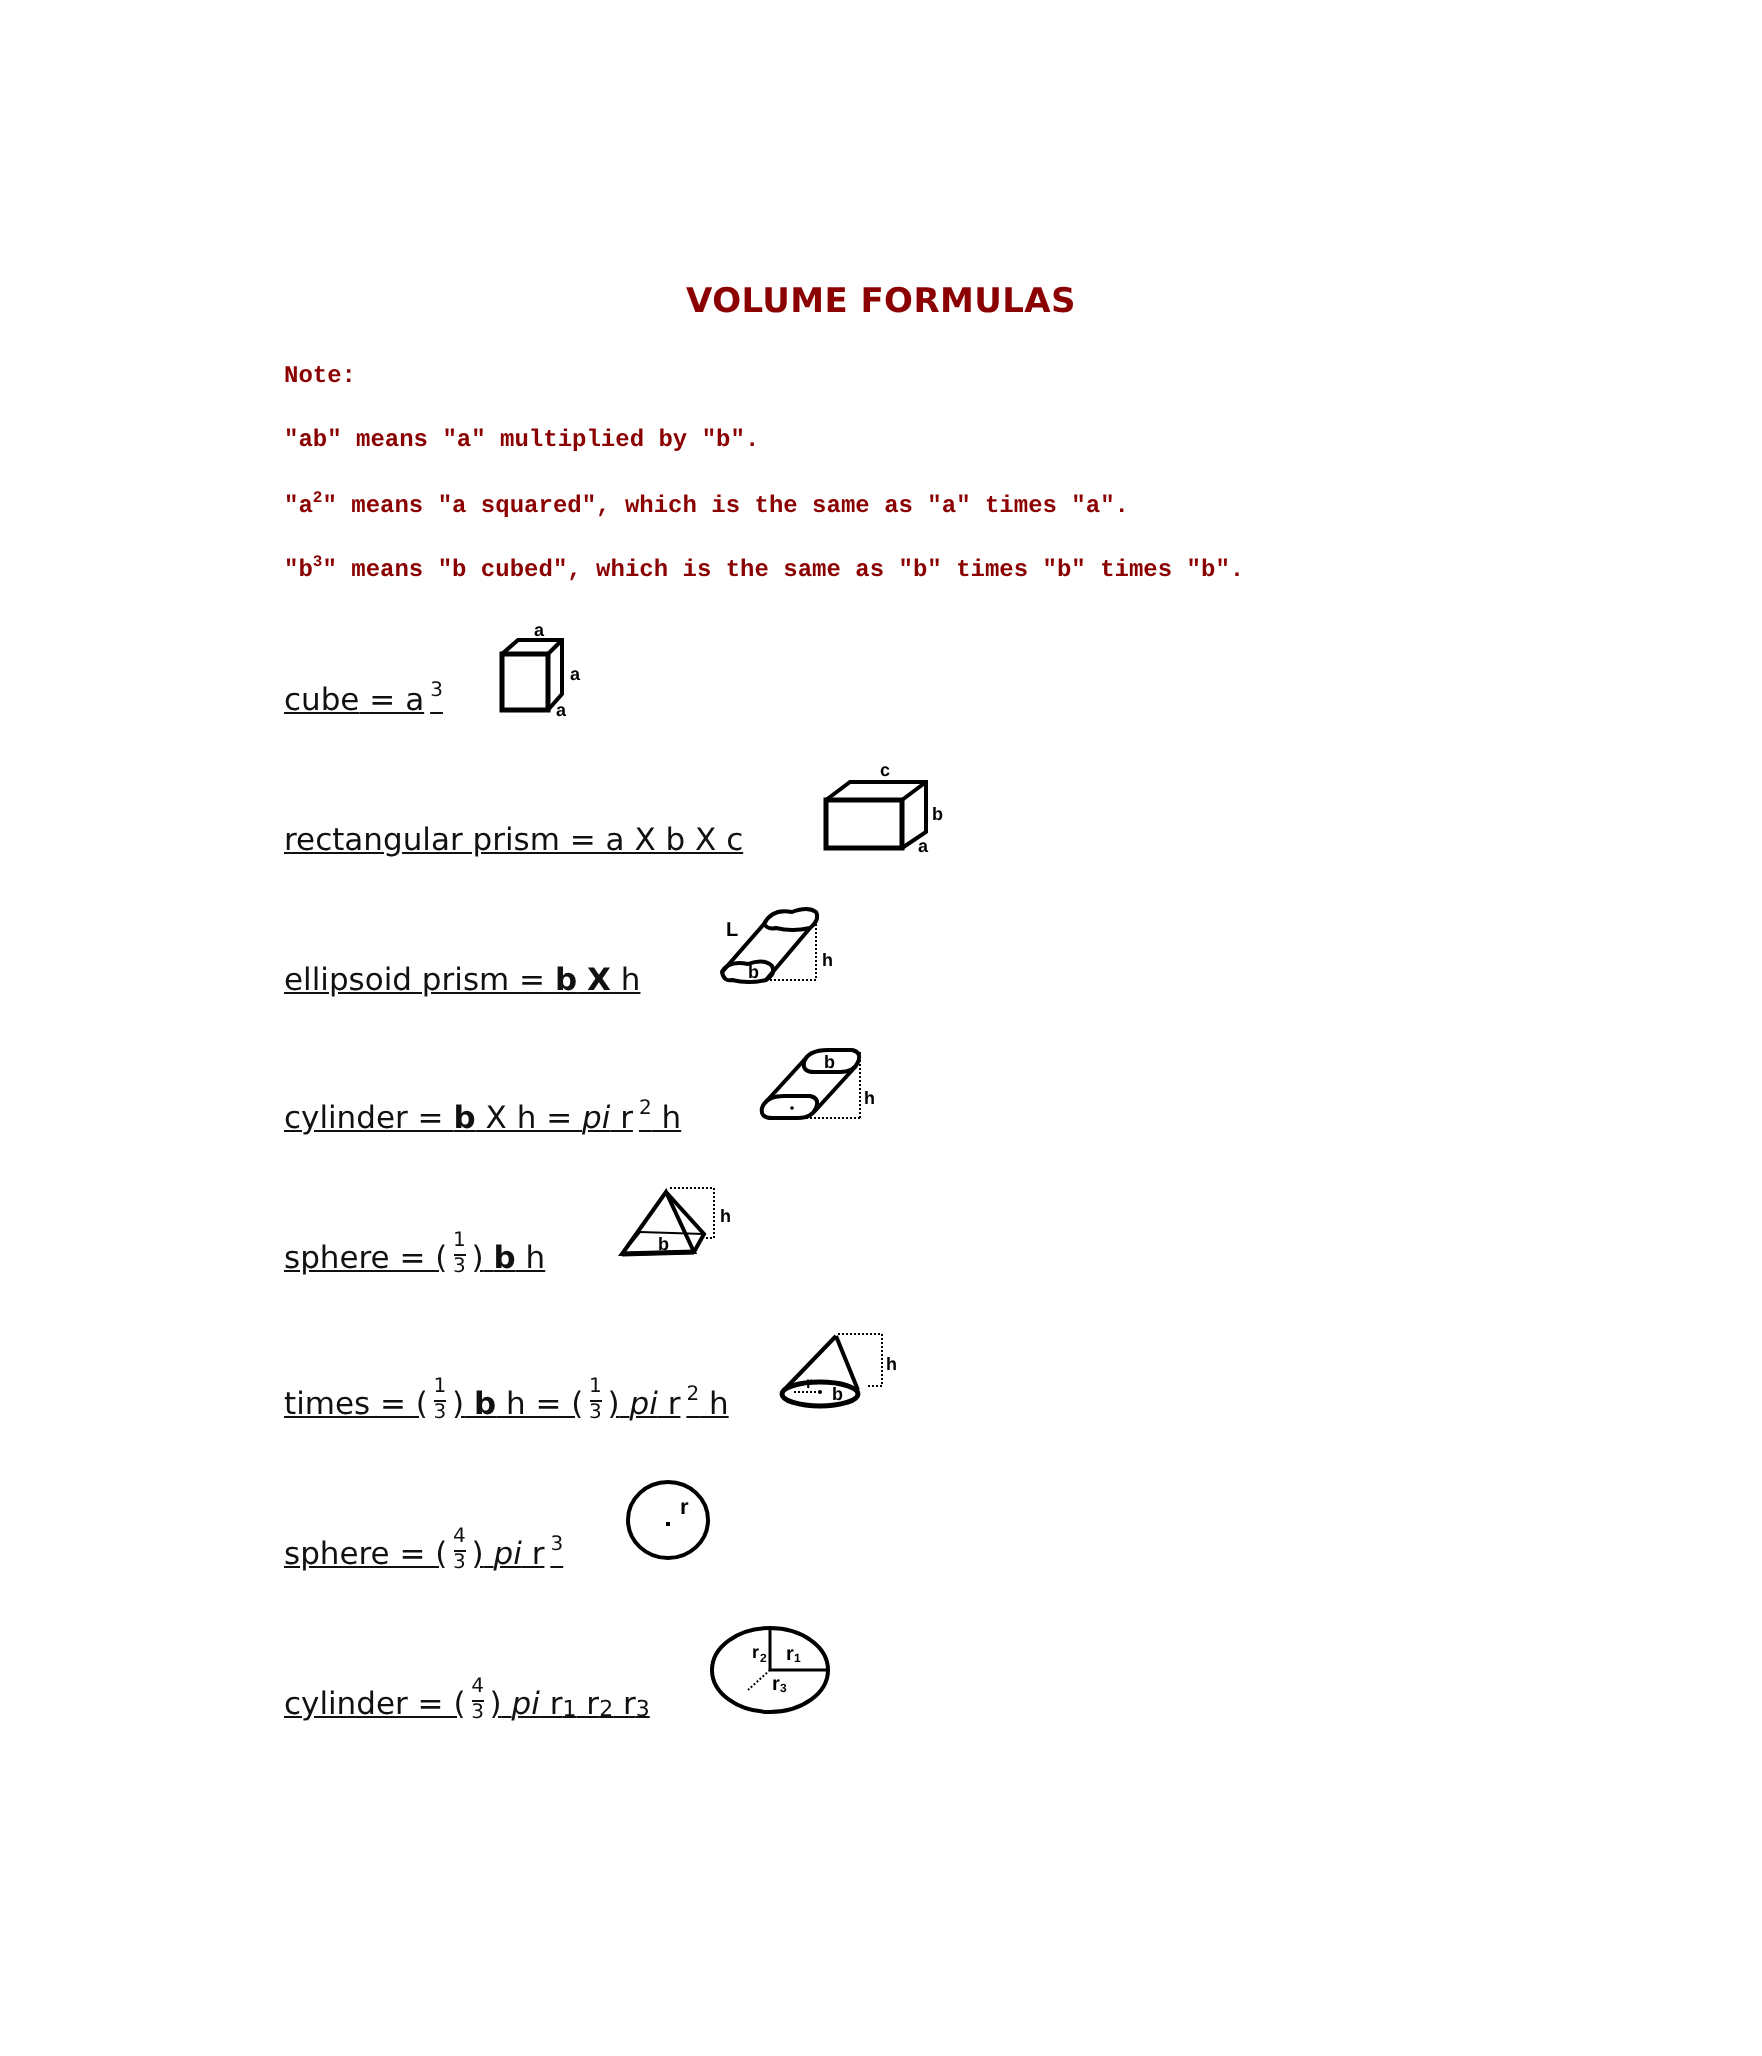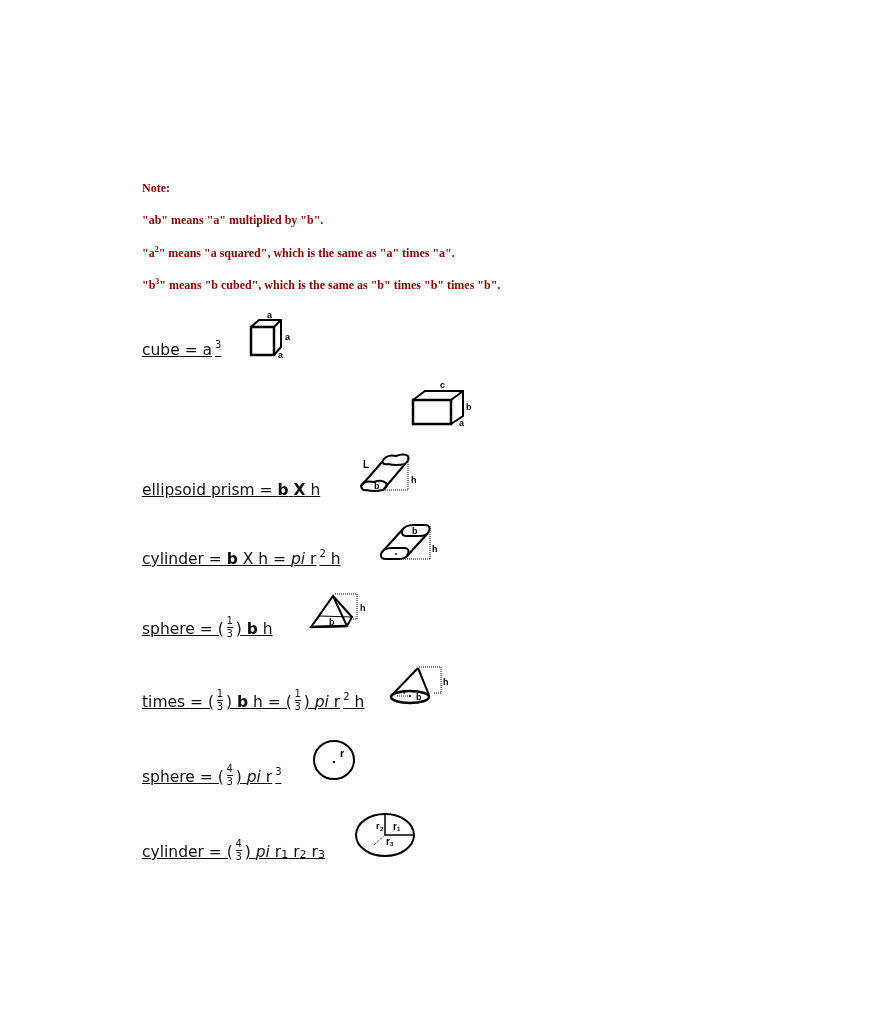--- a/index.html
+++ b/index.html
@@ -5,21 +5,21 @@
     html, body { margin: 0; padding: 0; background: #ffffff; }
     body { width: 881px; height: 1028px; position: relative; overflow: hidden; }
     .page { position: absolute; left: 0; top: 0; width: 881px; height: 1028px; }
     .title {
       position: absolute; left: 0; width: 881px; top: 141px; text-align: center;
       font-family: "DejaVu Sans", sans-serif; font-weight: bold; font-size: 17px;
       color: #8b0000; letter-spacing: 0.2px;
     }
     .note {
       position: absolute; left: 142px;
-      font-family: Liberation Serif, serif; font-weight: bold; font-size: 12px;
+      font-family: Liberation Mono, monospace; font-weight: bold; font-size: 12px;
       color: #8b0000; white-space: nowrap;
     }
     .note sup { font-size: 8px; vertical-align: 5px; line-height: 0; }
     .formula {
       position: absolute; left: 142px;
       font-family: "DejaVu Sans", sans-serif; font-size: 15.5px; color: #111111;
       white-space: nowrap;
       text-decoration: underline;
     }
     .formula b { font-weight: bold; }
@@ -38,38 +38,40 @@
     .frac .bar { position: absolute; left: 2px; top: 7px; width: 6px; border-top: 1px solid #111; }
     .fig { position: absolute; }
     .fig svg { display: block; }
     .lbl { font-family: "Liberation Sans", sans-serif; font-weight: bold; font-size: 9px; fill: #000; }
   </style>
 </head>
 <body>
 
 <div class="page">
 
+  <div class="title">VOLUME FORMULAS</div>
 
   <div class="note" style="top:181px">Note:</div>
   <div class="note" style="top:213px">"ab" means "a" multiplied by "b".</div>
   <div class="note" style="top:246px"><span>"a</span><sup>2</sup><span>" means "a squared", which is the same as "a" times "a".</span></div>
   <div class="note" style="top:278px"><span>"b</span><sup>3</sup><span>" means "b cubed", which is the same as "b" times "b" times "b".</span></div>
 
   <div class="formula" style="top:341px"><span>cube</span><span> = a</span><sup>3</sup></div>
   <div class="fig" style="left:245px;top:310px">
     <svg width="55" height="52" viewBox="0 0 55 52">
       <polyline points="6,17 14,10 36,10 36,37 29,45" fill="none" stroke="#000" stroke-width="2"></polyline>
       <line x1="29" y1="17" x2="36" y2="10" stroke="#000" stroke-width="2"></line>
       <rect x="6" y="17" width="23" height="28" fill="none" stroke="#000" stroke-width="2.5"></rect>
       <text class="lbl" x="22" y="8">a</text>
       <text class="lbl" x="40" y="30">a</text>
       <text class="lbl" x="33" y="48">a</text>
     </svg>
   </div>
 
+  <div class="formula" style="top:411px">rectangular prism = a X b X c</div>
   <div class="fig" style="left:408px;top:379px">
     <svg width="70" height="52" viewBox="0 0 70 52">
       <polyline points="5,21 17,12 55,12 55,37 43,45" fill="none" stroke="#000" stroke-width="2"></polyline>
       <line x1="43" y1="21" x2="55" y2="12" stroke="#000" stroke-width="2"></line>
       <rect x="5" y="21" width="38" height="24" fill="none" stroke="#000" stroke-width="2.5"></rect>
       <text class="lbl" x="32" y="9">c</text>
       <text class="lbl" x="58" y="31">b</text>
       <text class="lbl" x="51" y="47">a</text>
     </svg>
   </div>

